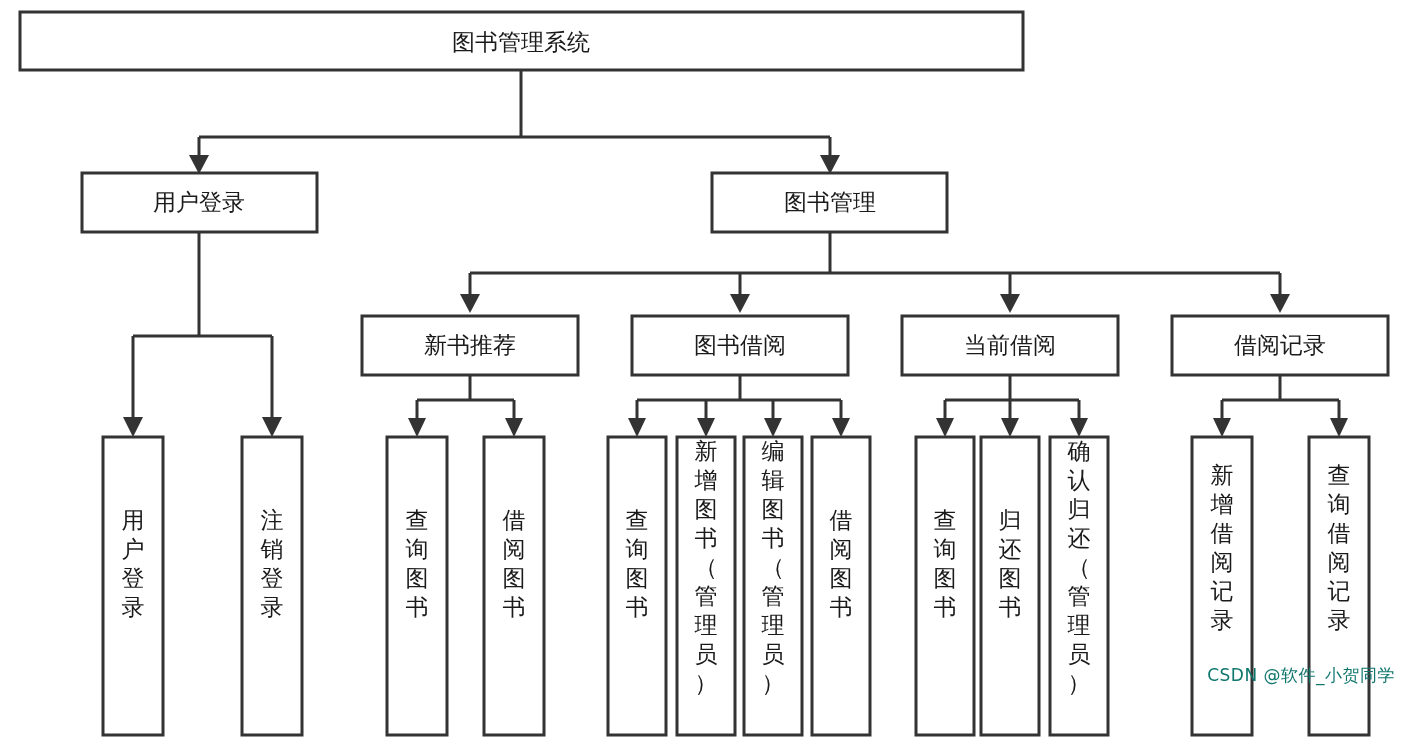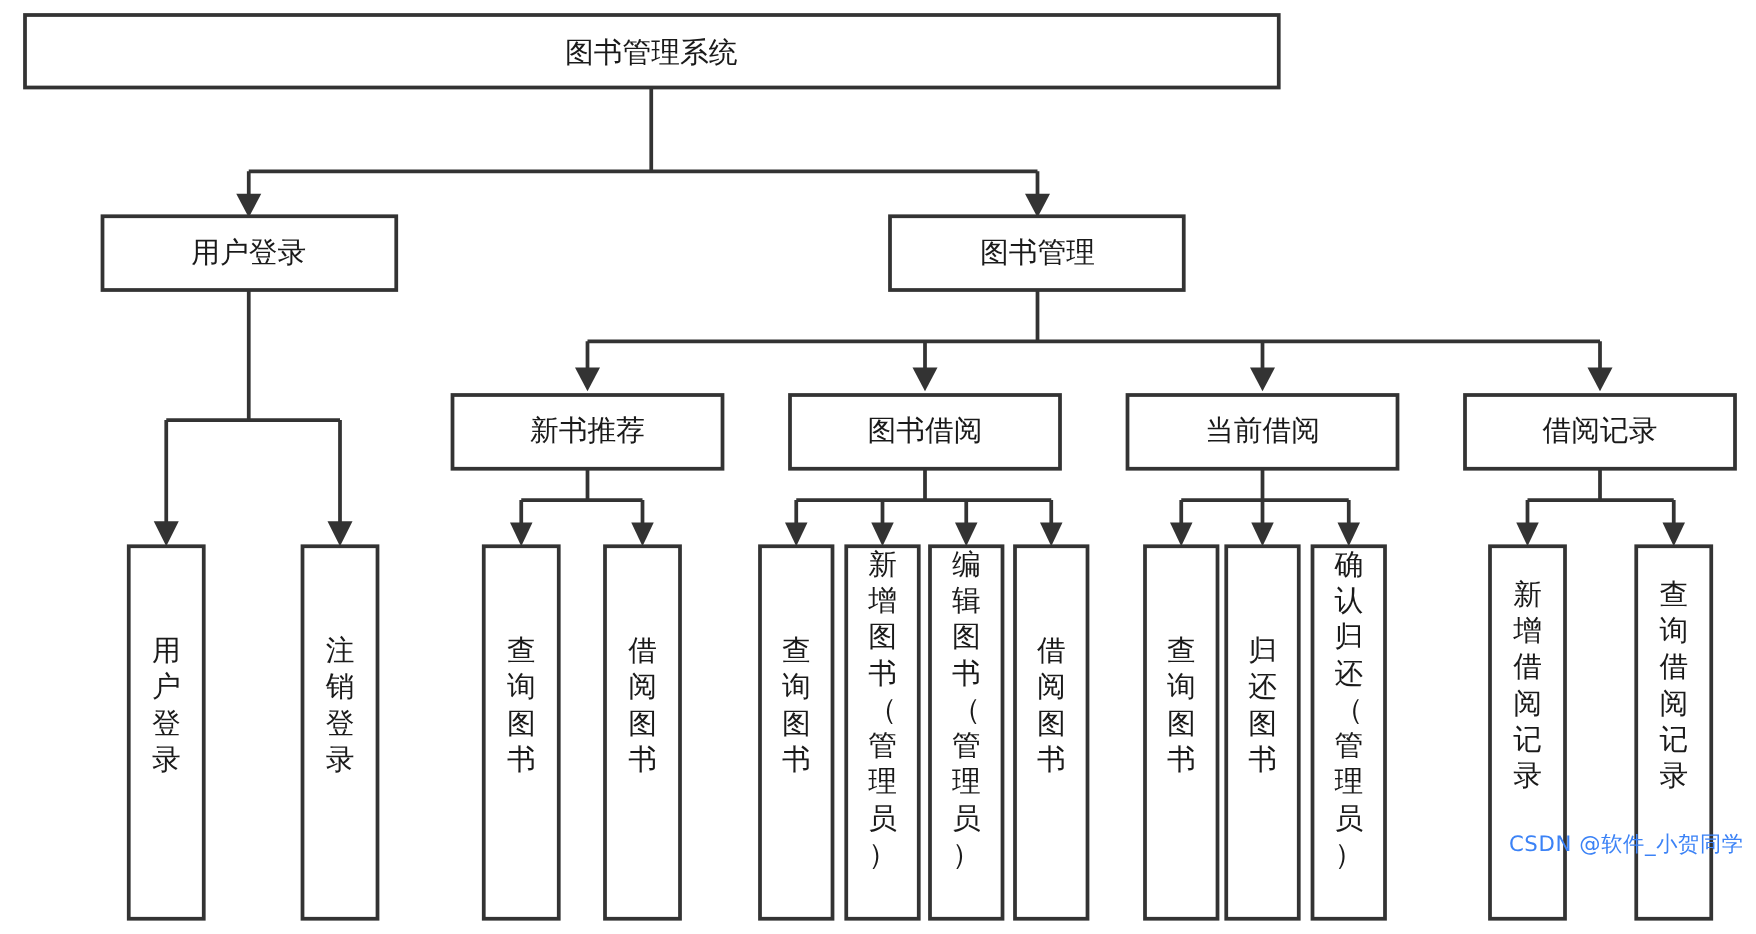--- a/index.html
+++ b/index.html
@@ -52,21 +52,21 @@
     font-family: "DejaVu Sans", "Liberation Sans", sans-serif;
     font-size: 23px;
     text-anchor: middle;
   }
   .watermark {
     position: absolute;
     right: 10px;
     bottom: 6px;
     font-family: "DejaVu Sans", "Liberation Sans", sans-serif;
     font-size: 17px;
-    color: #3b82f6;
+    color: #0f766e;
     letter-spacing: 0.5px;
     white-space: nowrap;
     pointer-events: none;
   }
 </style>
 </head>
 <body>
 
 <div id="diagram-root">
 

